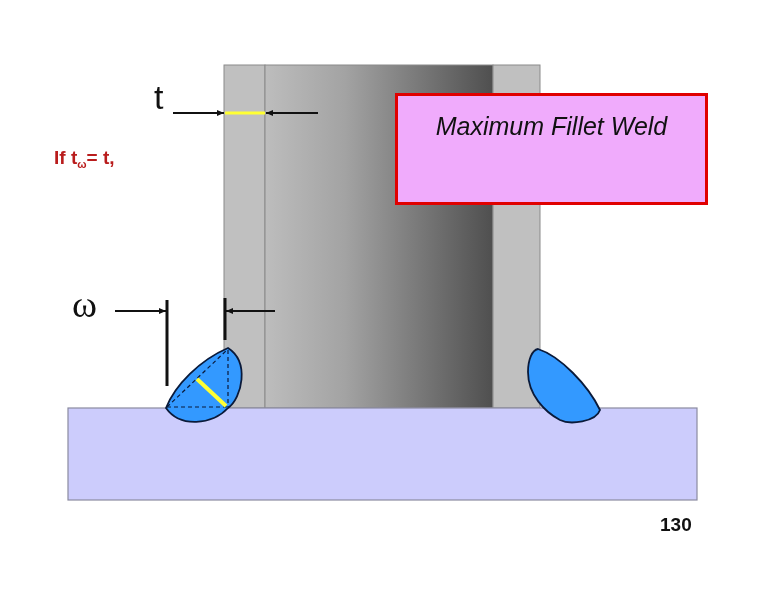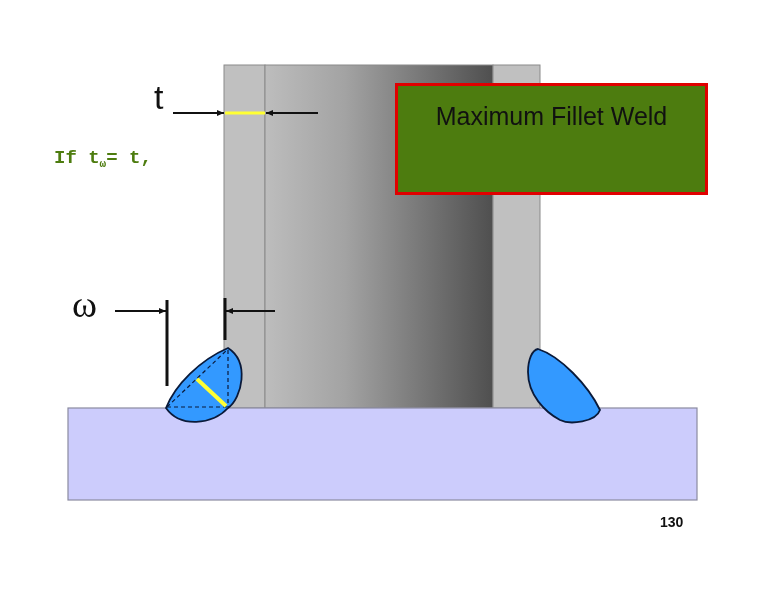--- a/index.html
+++ b/index.html
@@ -1,29 +1,29 @@
 <!DOCTYPE html>
 <html><head>
   <meta charset="utf-8">
   <style>
     html, body { margin: 0; padding: 0; background: #ffffff; }
     body { width: 768px; height: 590px; position: relative; overflow: hidden; font-family: "Liberation Sans", sans-serif; }
     #diagram { position: absolute; left: 0; top: 0; }
-    .note { position: absolute; left: 54px; top: 140px; color: #4d7c0f; font-weight: bold; font-size: 19px; line-height: 36px; font-family: Liberation Mono, monospace; }
+    .note { position: absolute; left: 54px; top: 140px; color: #b91c1c; font-weight: bold; font-size: 19px; line-height: 36px; font-family: Liberation Sans, sans-serif; }
     .note .line { display: block; white-space: nowrap; }
     .note sub { font-size: 11px; vertical-align: -4px; }
     .note .ul { text-decoration: underline; }
-    .callout { position: absolute; left: 395px; top: 83px; width: 307px; height: 106px; border: 3px solid #e00000; background: #4d7c0f; box-sizing: content-box; }
+    .callout { position: absolute; left: 395px; top: 93px; width: 307px; height: 106px; border: 3px solid #e00000; background: #f0abfc; box-sizing: content-box; font-style: italic; }
     .callout .cl { position: absolute; left: 0; width: 100%; text-align: center; font-size: 25px; color: #111111; white-space: nowrap; font-family: "Liberation Sans", sans-serif; }
     .callout .cl1 { top: 16px; }
     .callout .cl2 { top: 63px; }
     .callout b { font-weight: bold; }
     .t-label { position: absolute; left: 154px; top: 78px; font-size: 34px; color: #111111; font-family: "Liberation Sans", sans-serif; }
     .w-label { position: absolute; left: 72px; top: 282px; font-size: 38px; color: #111111; font-family: "Liberation Serif", serif; }
-    .page-num { position: absolute; left: 660px; top: 514px; font-size: 14px; font-weight: bold; color: #111111; font-family: "Liberation Sans", sans-serif; }
+    .page-num { position: absolute; left: 660px; top: 514px; font-size: 19px; font-weight: bold; color: #111111; font-family: "Liberation Sans", sans-serif; }
   </style>
 </head>
 <body>
 
 <svg id="diagram" width="768" height="590" viewBox="0 0 768 590" xmlns="http://www.w3.org/2000/svg">
   <defs>
     <linearGradient id="colGrad" x1="0" y1="0" x2="1" y2="0">
       <stop offset="0" stop-color="#bdbdbd"></stop>
       <stop offset="0.35" stop-color="#a3a3a3"></stop>
       <stop offset="1" stop-color="#4f4f4f"></stop>

